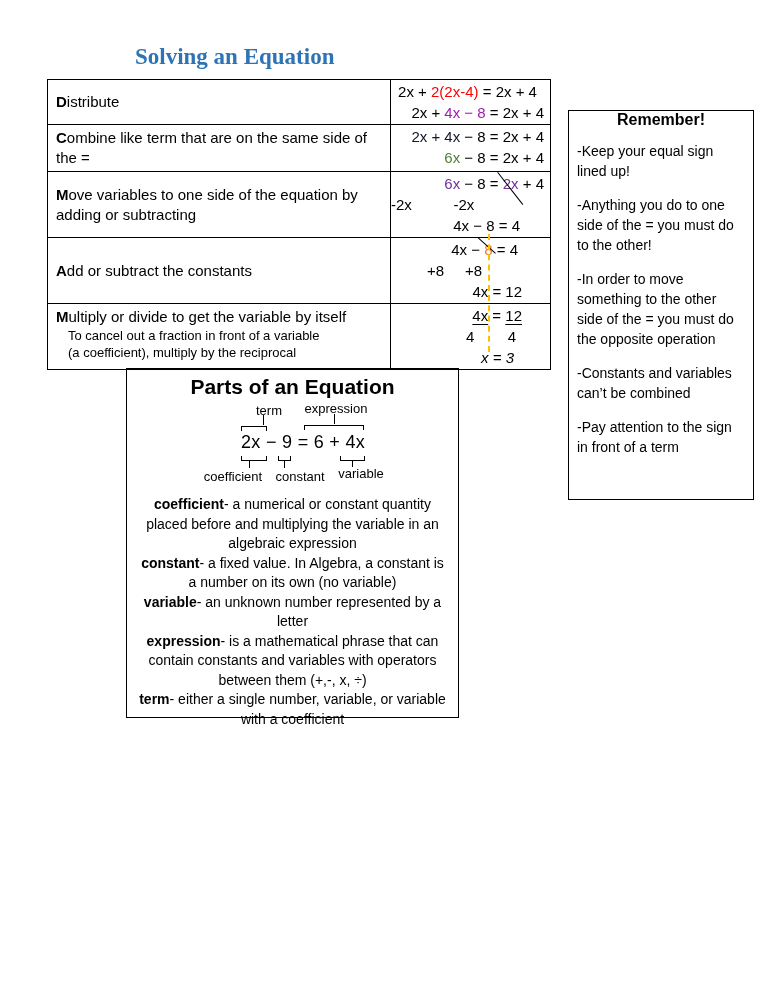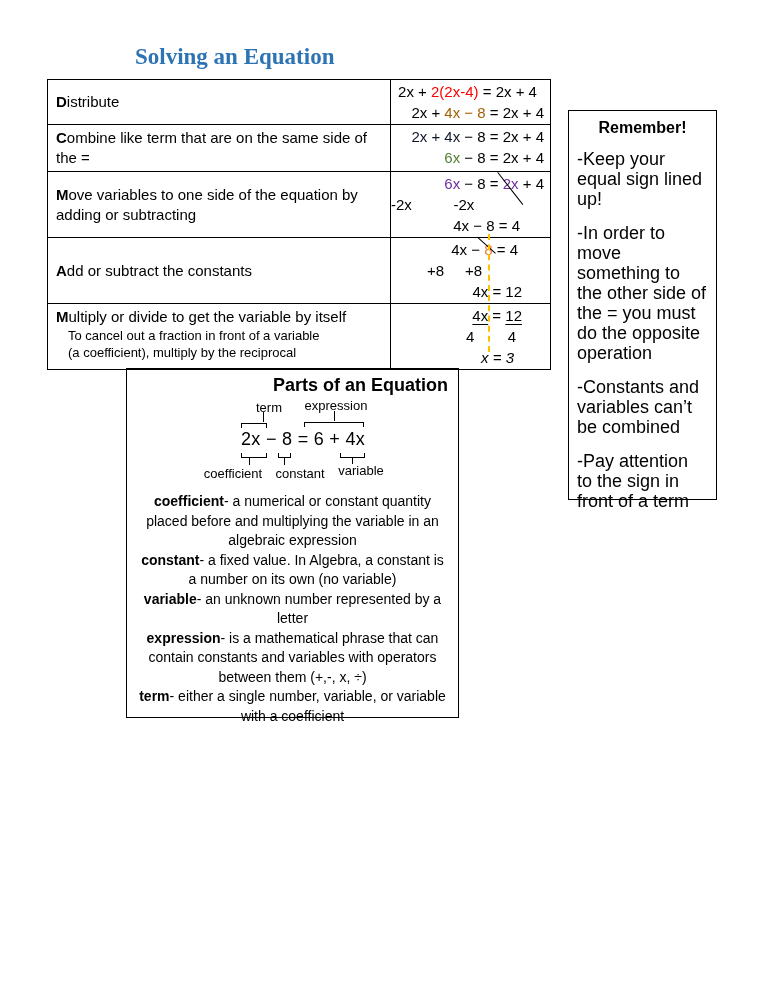--- a/index.html
+++ b/index.html
@@ -28,32 +28,32 @@
   .fbar { text-decoration:underline; text-underline-offset:3px; }
 
   
   .cancel-stroke { position:absolute; border-top:1.5px solid #000; transform-origin:left top; }
   .stroke-r3 { left:451px; top:93px; width:41px; transform:rotate(52deg); }
   .stroke-r4 { left:431px; top:158px; width:24px; transform:rotate(42deg); }
   .eq-guide { position:absolute; left:441px; top:155px; height:118px; width:0; border-left:2px dashed #FFC000; }
 
   
   .remember {
-    position:absolute; left:568px; top:110px; width:149px; height:390px;
-    border:1.5px solid #000; padding:8px 8px;
+    position:absolute; left:568px; top:110px; width:186px; height:390px;
+    border:1.5px solid #000; padding:0 8px;
   }
   .remember h2 { font-size:16px; font-weight:700; text-align:center; margin-bottom:12px; }
-  .remember p { font-size:18px; line-height:20px; margin-bottom:14px; }
+  .remember p { font-size:14px; line-height:20px; margin-bottom:14px; }
 
   
   .parts {
     position:absolute; left:126px; top:368px; width:333px; height:350px;
     border:1.5px solid #000; padding:6px 10px;
   }
-  .parts h2 { font-size:18px; font-weight:700; text-align:right; }
+  .parts h2 { font-size:21px; font-weight:700; text-align:center; }
   .diagram { position:relative; height:88px; margin-top:2px; }
   .dlabel { position:absolute; font-size:13px; transform:translateX(-50%); white-space:nowrap; }
   .lbl-term { left:132px; top:2px; }
   .lbl-expression { left:199px; top:0px; }
   .lbl-coefficient { left:96px; top:68px; }
   .lbl-constant { left:163px; top:68px; }
   .lbl-variable { left:224px; top:65px; }
   .equation { position:absolute; left:104px; top:31px; font-size:18px; letter-spacing:0.3px; white-space:pre; }
   .bracket { position:absolute; height:5px; }
   .bracket.top { border-top:1.2px solid #000; border-left:1.2px solid #000; border-right:1.2px solid #000; }
@@ -85,21 +85,21 @@
           <col style="width:343px">
           <col style="width:160px">
         </colgroup>
       <tbody>
           <tr style="height:43px">
         <td class="step">
           <span class="b">D</span><span>istribute</span>
         </td>
         <td class="work">
               <div class="wline" style="text-align: center; padding-right: 6px;"><span>2x + </span><span style="color: rgb(255, 0, 0);">2(2x-4)</span><span> = 2x + 4</span></div>
-              <div class="wline" style="text-align: right; padding-right: 6px;"><span>2x + </span><span style="color: #a16207;">4x − 8</span><span> = 2x + 4</span></div>
+              <div class="wline" style="text-align: right; padding-right: 6px;"><span>2x + </span><span style="color: #a21caf;">4x − 8</span><span> = 2x + 4</span></div>
             </td>
       </tr>
       <tr style="height:45px">
         <td class="step">
           <span class="b">C</span><span>ombine like term that are on the same side of the =</span>
         </td>
         <td class="work">
               <div class="wline" style="text-align: right; padding-right: 6px;"><span style="color: #0f172a;">2x + 4x</span><span> − 8 = 2x + 4</span></div>
               <div class="wline" style="text-align: right; padding-right: 6px;"><span style="color: rgb(83, 129, 53);">6x</span><span> − 8 = 2x + 4</span></div>
             </td>
@@ -139,35 +139,36 @@
     </tbody>
       </table>
     <div class="cancel-stroke stroke-r3"></div>
     <div class="cancel-stroke stroke-r4"></div>
     <div class="eq-guide"></div>
   </div>
 
   <div class="remember">
     <h2>Remember!</h2>
     <p>-Keep your equal sign lined up!</p>
+    <p>-Anything you do to one side of the = you must do to the other!</p>
     <p>-In order to move something to the other side of the = you must do the opposite operation</p>
     <p>-Constants and variables can’t be combined</p>
     <p>-Pay attention to the sign in front of a term</p>
   </div>
 
   <div class="parts">
     <h2>Parts of an Equation</h2>
     <div class="diagram">
       <span class="dlabel lbl-term">term</span>
       <span class="dlabel lbl-expression">expression</span>
       <div class="tick tk-term"></div>
       <div class="tick tk-expression"></div>
       <div class="bracket top bk-term"></div>
       <div class="bracket top bk-expression"></div>
-      <div class="equation">2x − 8 = 6 + 4x</div>
+      <div class="equation">2x − 9 = 6 + 4x</div>
       <div class="bracket bottom bk-coefficient"></div>
       <div class="bracket bottom bk-constant"></div>
       <div class="bracket bottom bk-variable"></div>
       <div class="tick tk-coefficient"></div>
       <div class="tick tk-constant"></div>
       <div class="tick tk-variable"></div>
       <span class="dlabel lbl-coefficient">coefficient</span>
       <span class="dlabel lbl-constant">constant</span>
       <span class="dlabel lbl-variable">variable</span>
     </div>

